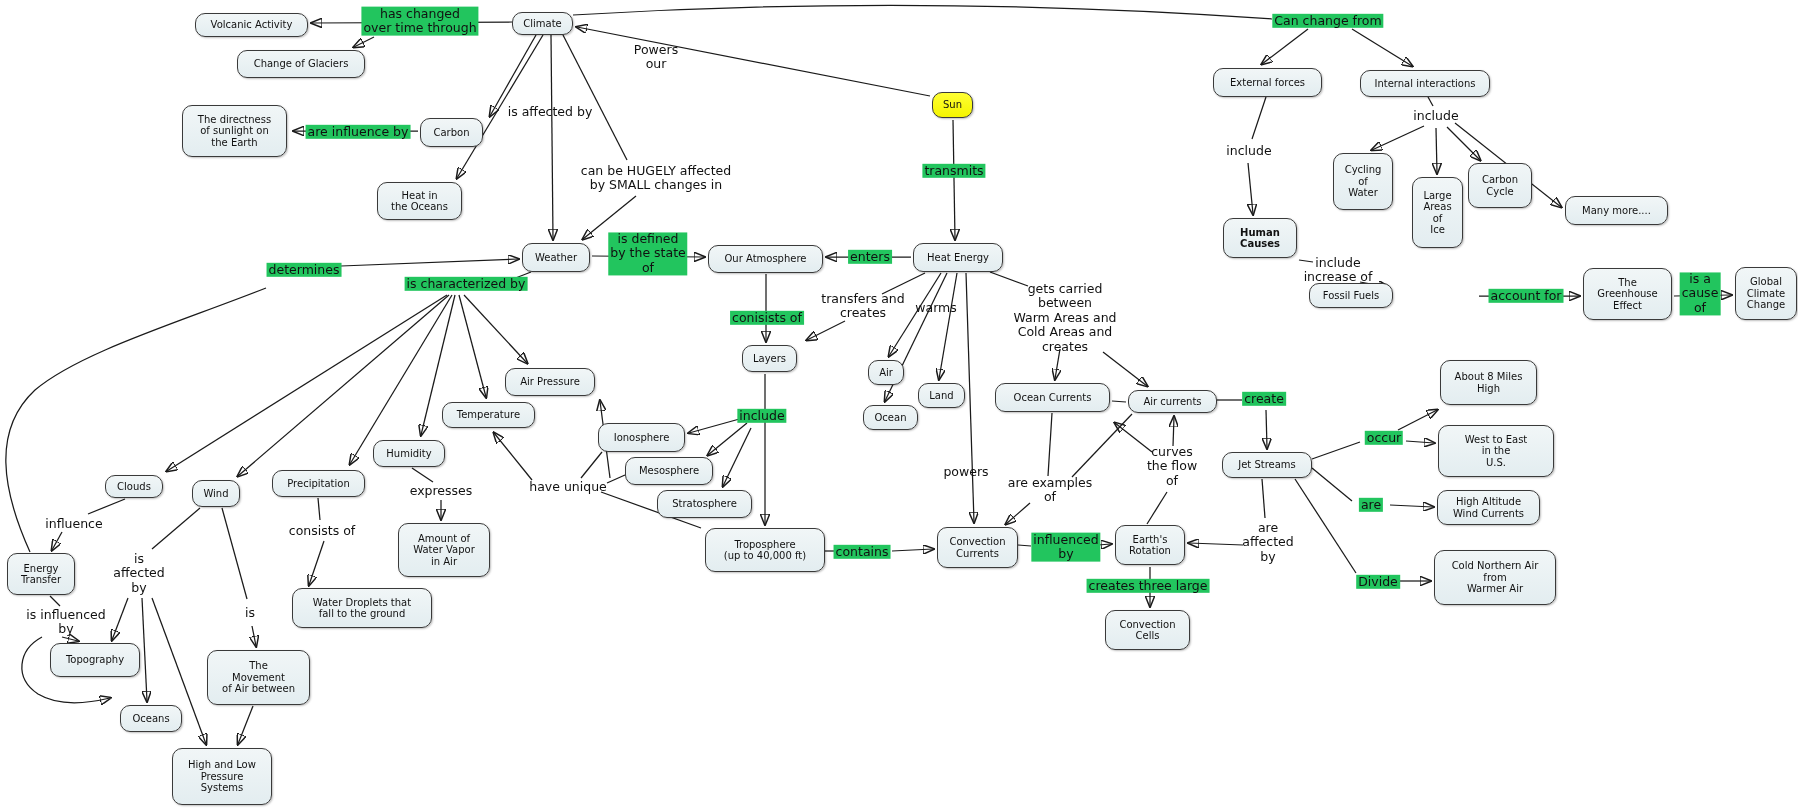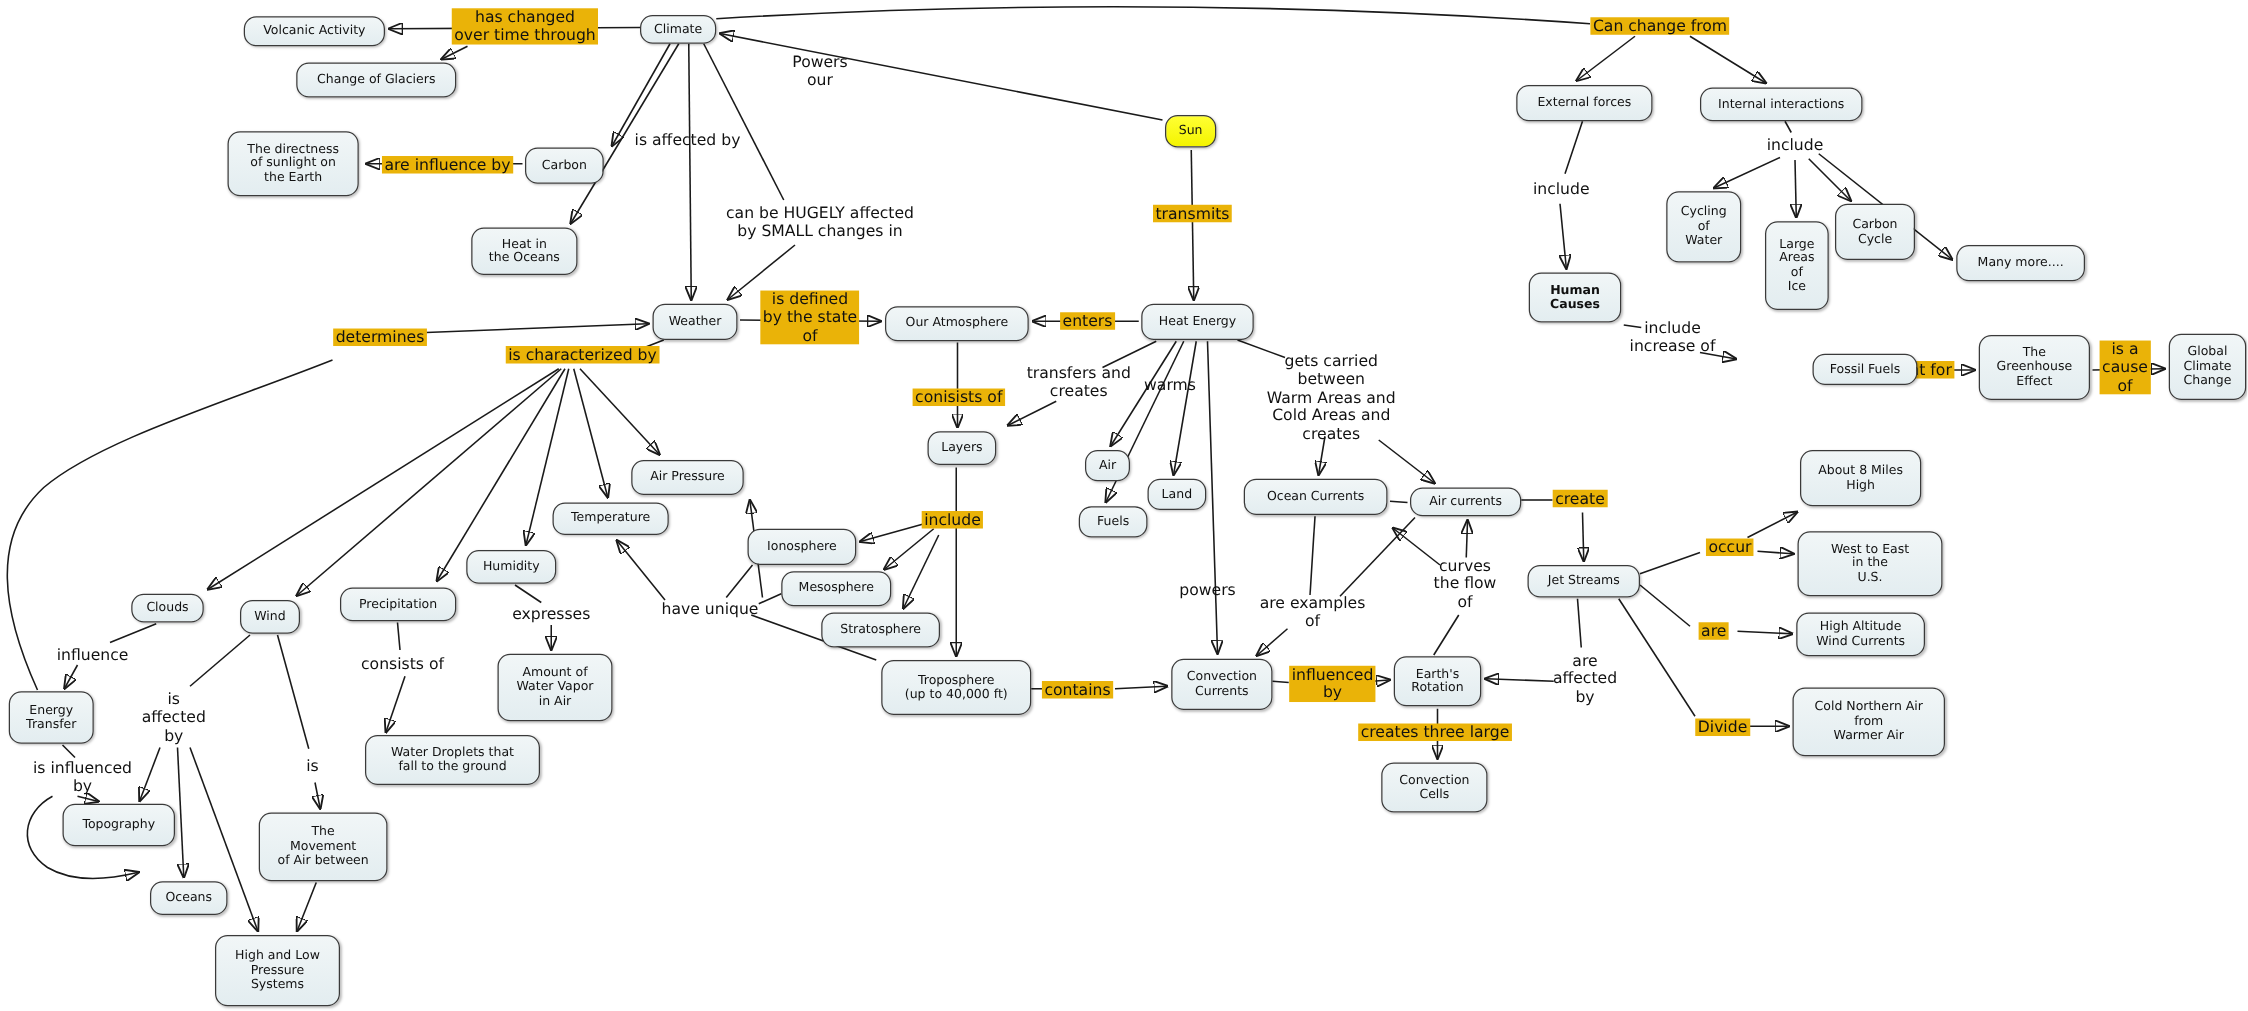--- a/index.html
+++ b/index.html
@@ -7,21 +7,21 @@
           font-family:"DejaVu Sans","Liberation Sans",sans-serif;color:#111;}
   #edges{position:absolute;left:0;top:0;width:1798px;height:809px;}
   .node{position:absolute;box-sizing:border-box;display:flex;align-items:center;justify-content:center;
         text-align:center;white-space:pre-line;font-size:10px;line-height:1.14;
         background:linear-gradient(180deg,#f1f6f7 0%,#e3edf0 100%);
         border:1.6px solid #3a3a3a;border-radius:10px;padding:2px 4px;
         box-shadow:1px 1px 2px rgba(0,0,0,0.25);z-index:3;}
   .node.sun{background:linear-gradient(180deg,#ffff33 0%,#f4f400 100%);}
   .node.bold{font-weight:bold;}
   .elabel{position:absolute;transform:translate(-50%,-50%);text-align:center;white-space:pre-line;
-          font-size:12.5px;line-height:1.15;background:#eab308;padding:0 2px;z-index:2;}
+          font-size:12.5px;line-height:1.15;background:#22c55e;padding:0 2px;z-index:2;}
   .elabel.nobg{background:transparent;}
   svg line,svg path{stroke:#1a1a1a;stroke-width:1.25;fill:none;}
 </style>
 </head>
 <body>
 
 <div id="canvas">
 
   <svg id="edges" viewBox="0 0 1798 809">
     <defs>
@@ -146,31 +146,31 @@
 Water</div>
   <div class="node" style="left:1412px;top:177px;width:51px;height:71px">Large
 Areas
 of
 Ice</div>
   <div class="node" style="left:1468px;top:163px;width:64px;height:45px">Carbon
 Cycle</div>
   <div class="node" style="left:1565px;top:196px;width:103px;height:29px">Many more....</div>
   <div class="node bold" style="left:1223px;top:218px;width:74px;height:40px">Human
 Causes</div>
-  <div class="node" style="left:1450px;top:283px;width:84px;height:25px">Fossil Fuels</div>
+  <div class="node" style="left:1309px;top:283px;width:84px;height:25px">Fossil Fuels</div>
   <div class="node" style="left:1583px;top:268px;width:89px;height:52px">The
 Greenhouse
 Effect</div>
   <div class="node" style="left:1735px;top:267px;width:62px;height:53px">Global
 Climate
 Change</div>
   <div class="node" style="left:742px;top:345px;width:55px;height:27px">Layers</div>
   <div class="node" style="left:868px;top:360px;width:36px;height:25px">Air</div>
   <div class="node" style="left:918px;top:383px;width:47px;height:25px">Land</div>
-  <div class="node" style="left:863px;top:405px;width:55px;height:25px">Fuels</div>
+  <div class="node" style="left:863px;top:405px;width:55px;height:25px">Ocean</div>
   <div class="node" style="left:995px;top:383px;width:115px;height:29px">Ocean Currents</div>
   <div class="node" style="left:1128px;top:390px;width:89px;height:23px">Air currents</div>
   <div class="node" style="left:1222px;top:452px;width:90px;height:26px">Jet Streams</div>
   <div class="node" style="left:1440px;top:360px;width:97px;height:45px">About 8 Miles
 High</div>
   <div class="node" style="left:1438px;top:425px;width:116px;height:52px">West to East
 in the
 U.S.</div>
   <div class="node" style="left:1437px;top:490px;width:103px;height:35px">High Altitude
 Wind Currents</div>

